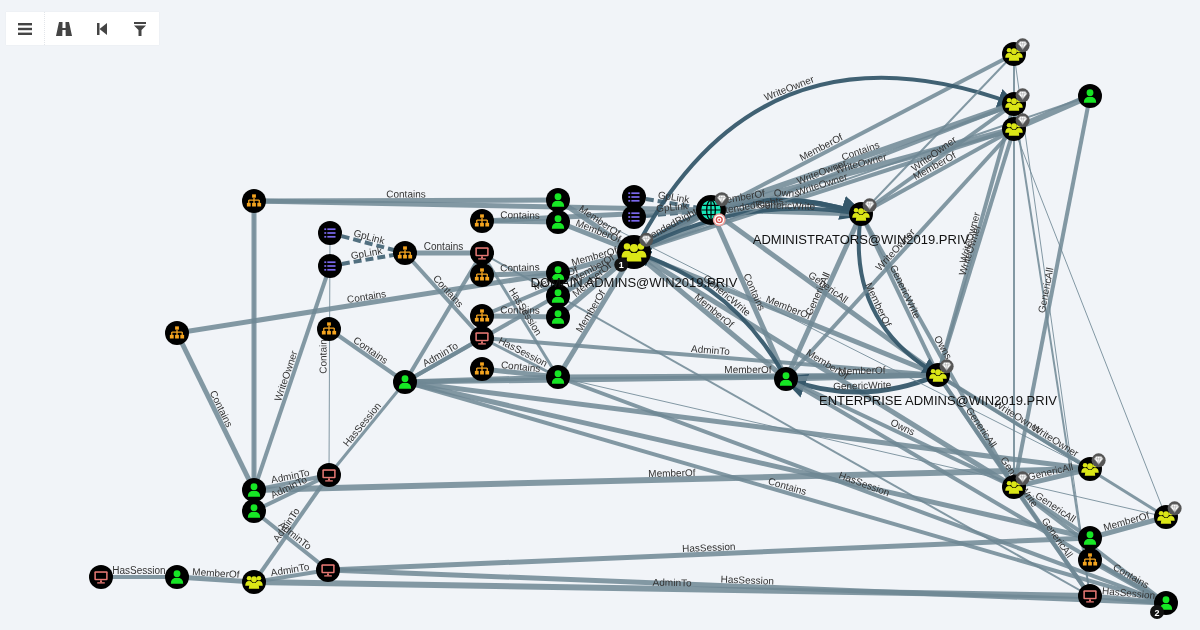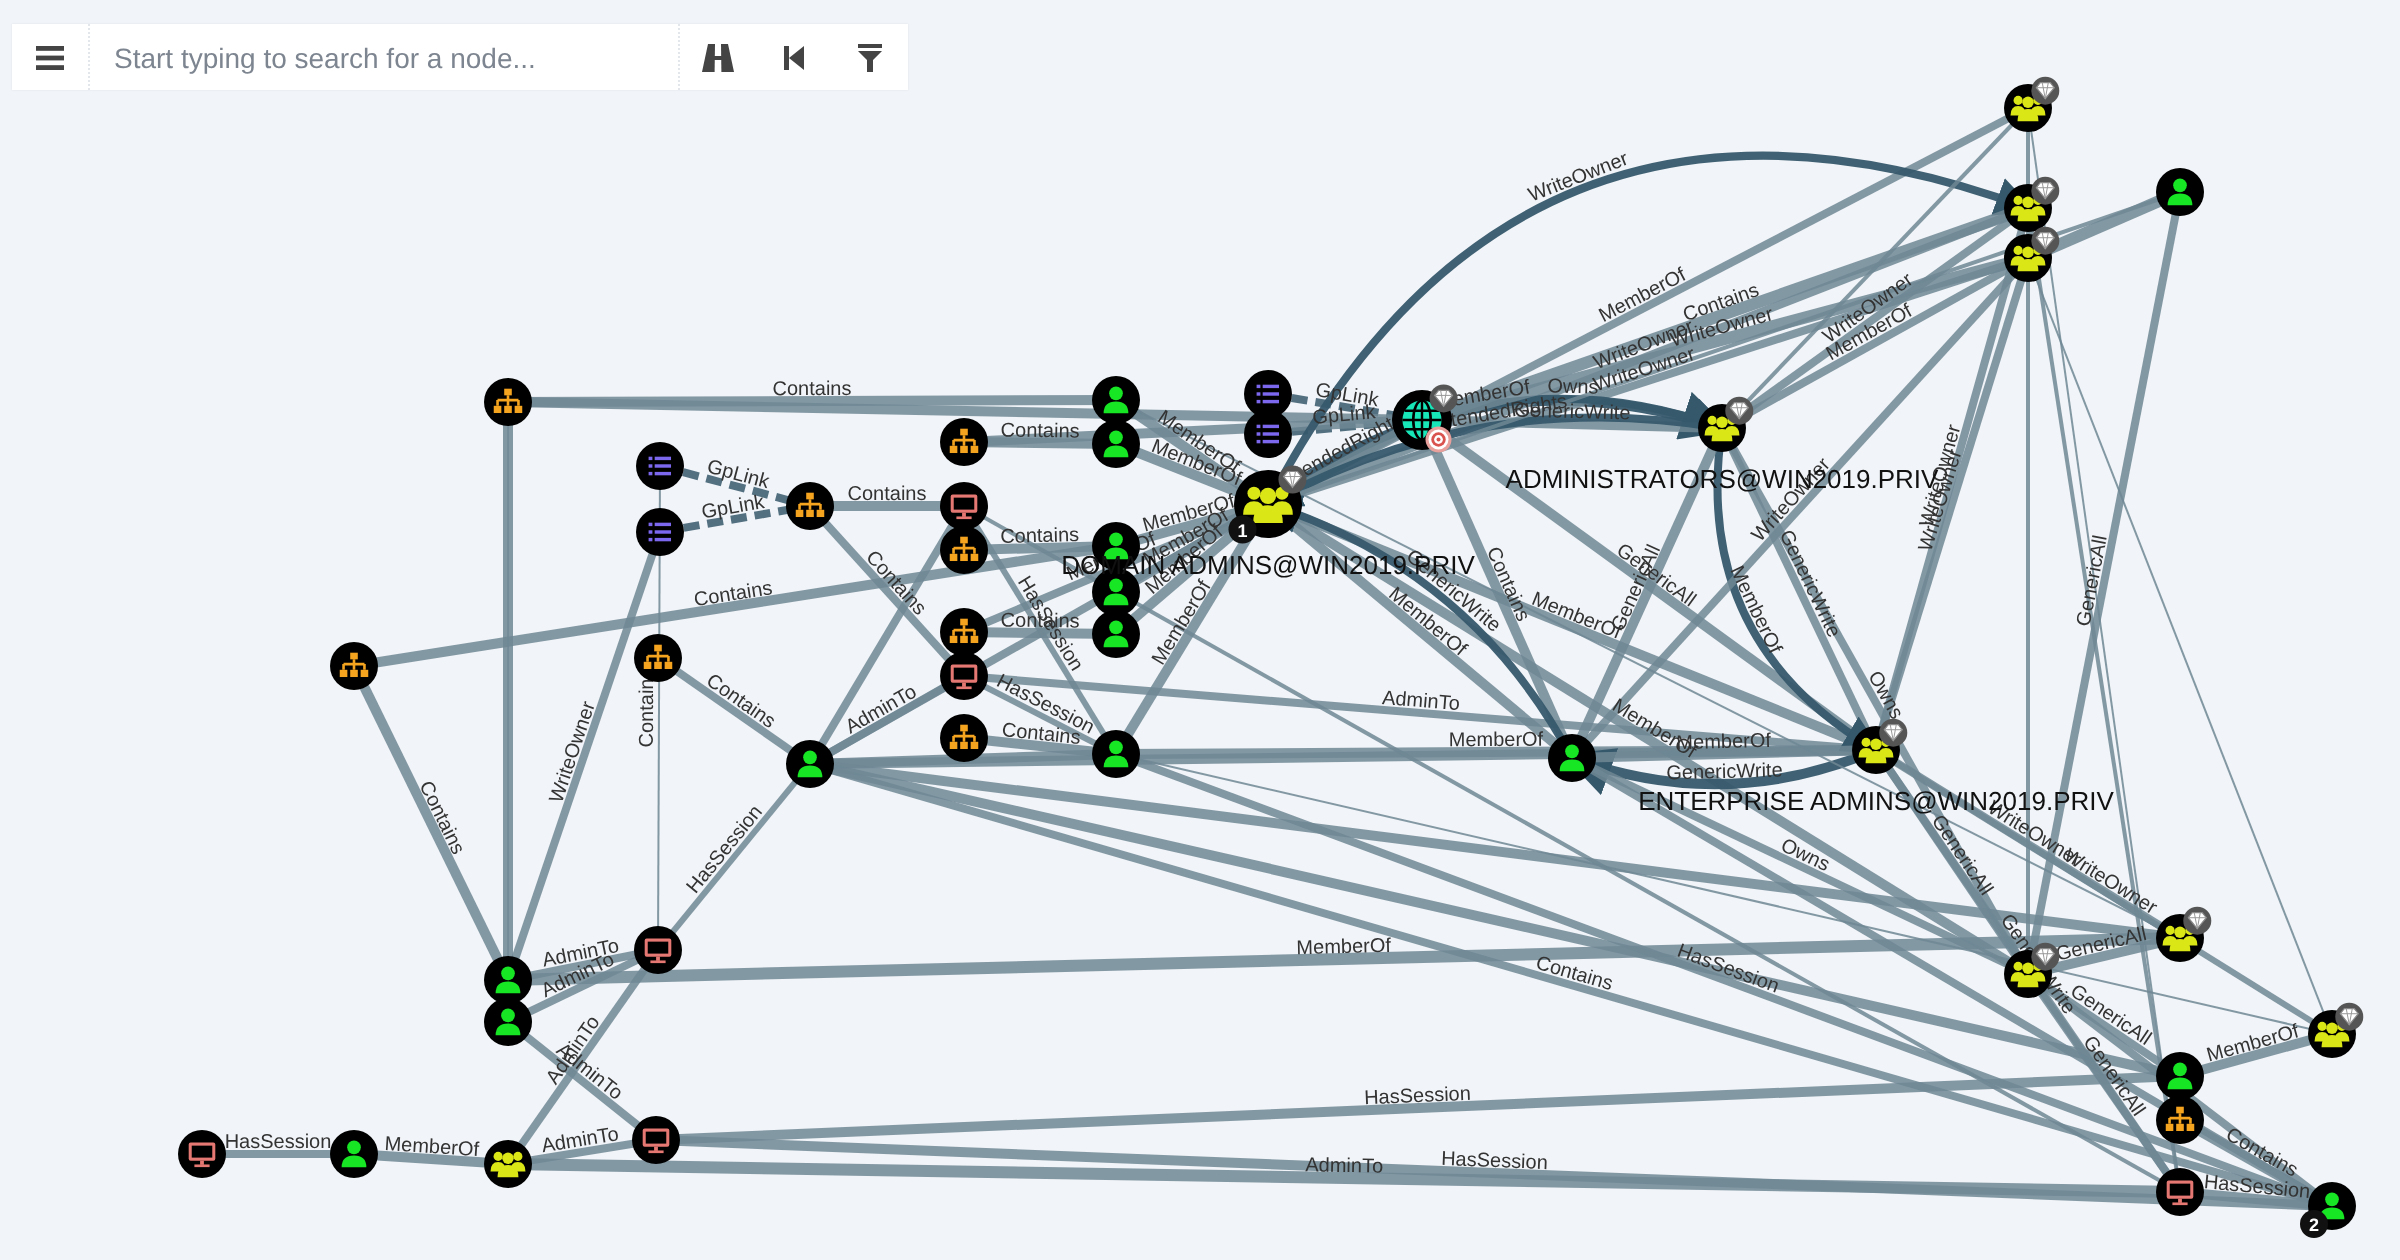--- a/index.html
+++ b/index.html
@@ -691,21 +691,20 @@
 </svg>
 
 <div class="toolbar">
   <div class="tb-menu">
     <svg width="14" height="12" viewBox="0 0 14 12">
       <rect x="0" y="0" width="14" height="2.4" fill="#444"></rect>
       <rect x="0" y="4.8" width="14" height="2.4" fill="#444"></rect>
       <rect x="0" y="9.6" width="14" height="2.4" fill="#444"></rect>
     </svg>
   </div>
-  <input class="tb-search" type="text" placeholder="Start typing to search for a node..." style="">
   <div class="tb-btn">
     <svg width="16" height="14" viewBox="0 0 16 14">
       <path d="M3,0 L6.5,0 L6.3,14 L0,14 Z" fill="#444"></path>
       <path d="M9.5,0 L13,0 L16,14 L9.7,14 Z" fill="#444"></path>
       <rect x="6" y="6" width="4" height="2" fill="#444"></rect>
     </svg>
   </div>
   <div class="tb-btn">
     <svg width="10" height="12" viewBox="0 0 10 12">
       <rect x="0" y="0" width="2.5" height="12" fill="#444"></rect>

